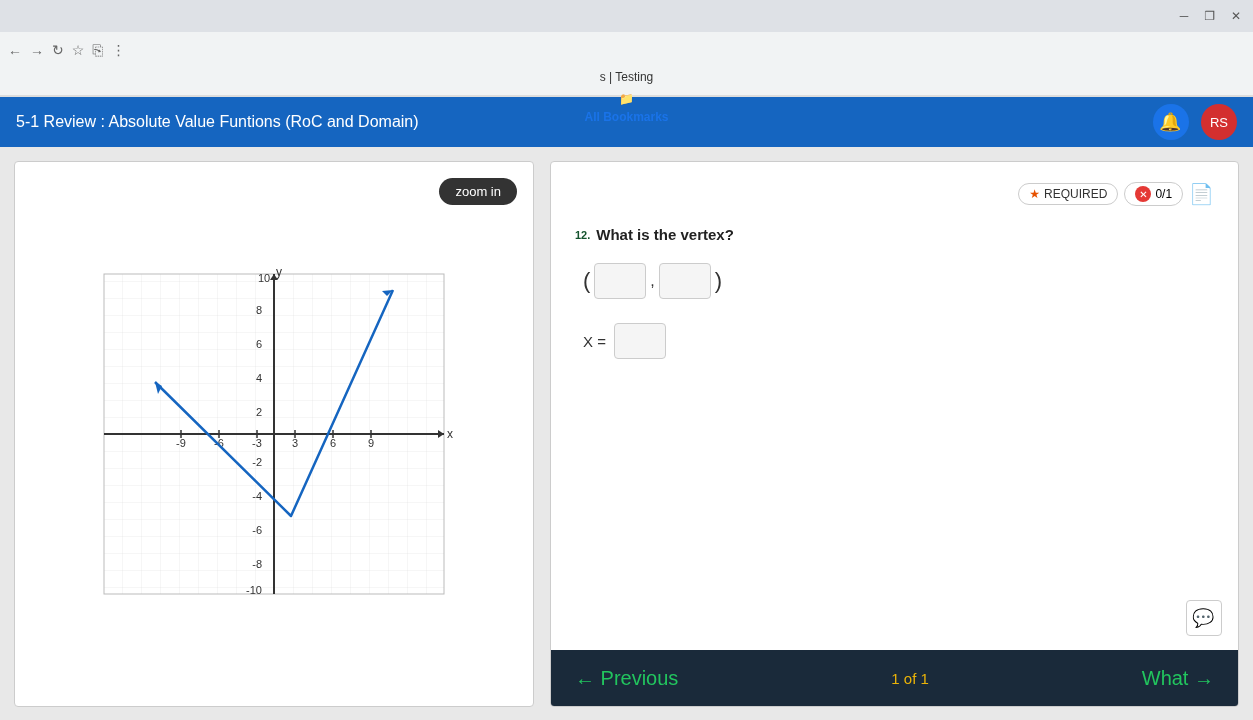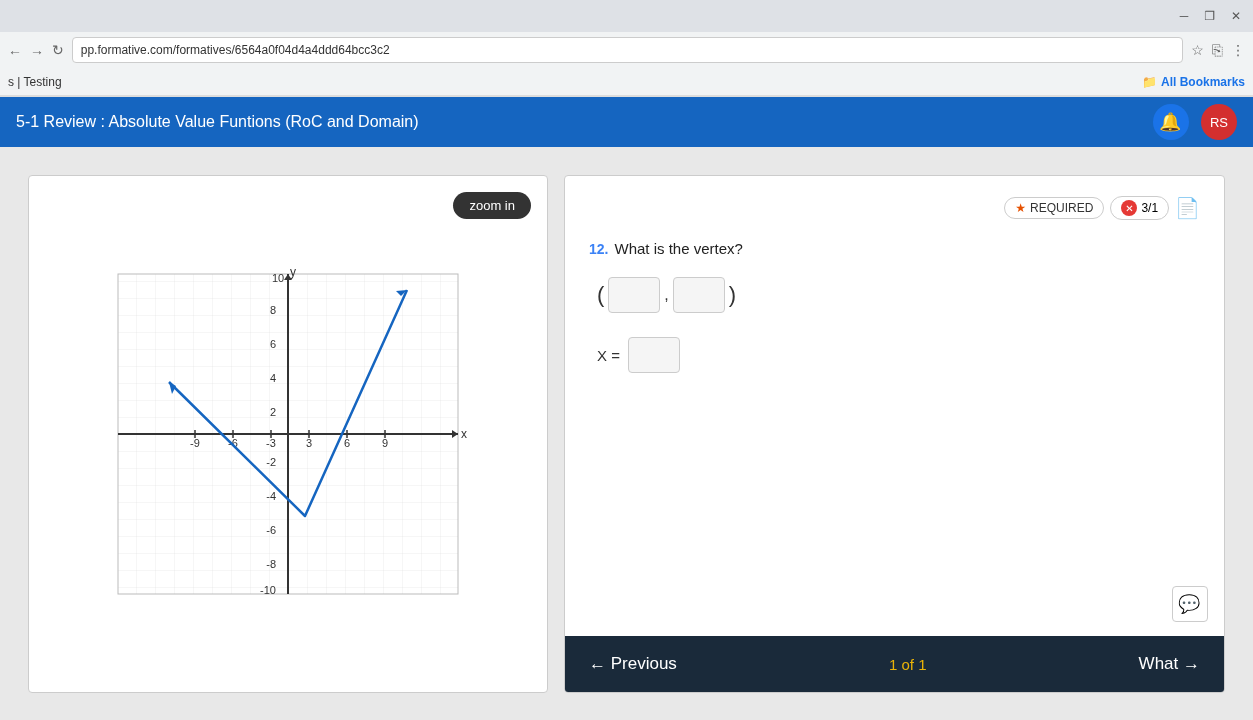--- a/index.html
+++ b/index.html
@@ -48,20 +48,21 @@
     }
     .bookmarks-bar {
       padding: 2px 8px;
       font-size: 12px;
       color: #333;
       display: flex;
       align-items: center;
       gap: 4px;
       height: 28px;
       border-bottom: 1px solid #ddd;
+      flex-direction: column;
     }
     .title-bar-icons {
       display: flex;
       gap: 8px;
       align-items: center;
     }
     .title-bar-icons span {
       font-size: 12px;
       color: #666;
       cursor: pointer;
@@ -111,21 +112,21 @@
       justify-content: center;
       cursor: pointer;
       color: white;
       font-size: 13px;
       font-weight: normal;
     }
 
     
     .main-content {
       background: #e8e8e8;
-      padding: 28px;
+      padding: 14px;
       display: flex;
       gap: 16px;
       height: calc(720px - 32px - 36px - 28px - 50px);
     }
 
     
     .graph-panel {
       background: white;
       border: 1px solid #ccc;
       border-radius: 4px;
@@ -215,28 +216,29 @@
       align-items: center;
       justify-content: center;
       font-size: 10px;
     }
     .doc-icon {
       color: #555;
       font-size: 20px;
       cursor: pointer;
     }
     .question-number {
-      font-size: 14px;
+      font-size: 11px;
       font-weight: bold;
-      color: #3b82f6;
+      color: #14532d;
     }
     .question-text {
       font-size: 15px;
       color: #222;
       margin-left: 6px;
+      font-weight: bold;
     }
     .question-row {
       display: flex;
       align-items: center;
       margin-bottom: 20px;
     }
     .vertex-row {
       display: flex;
       align-items: center;
       gap: 4px;
@@ -306,22 +308,22 @@
       color: white;
       display: flex;
       align-items: center;
       justify-content: space-between;
       padding: 0 24px;
       height: 56px;
     }
     .nav-btn {
       background: none;
       border: none;
-      color: #ffffff;
-      font-size: 17px;
+      color: #22c55e;
+      font-size: 20px;
       cursor: pointer;
       display: flex;
       align-items: center;
       gap: 6px;
       padding: 8px 0;
       text-align: center;
     }
     .page-indicator {
       font-size: 15px;
       color: #eab308;
@@ -336,21 +338,20 @@
     <div class="title-bar-icons">
       <span style="font-size:12px;color:#555;cursor:pointer;">─</span>
       <span style="font-size:12px;color:#555;cursor:pointer;">❐</span>
       <span style="font-size:12px;color:#555;cursor:pointer;">✕</span>
     </div>
   </div>
   <div class="browser-url-bar">
     <span class="browser-icon">←</span>
     <span class="browser-icon">→</span>
     <span class="browser-icon">↻</span>
-    <input class="url-input" readonly="" value="pp.formative.com/formatives/6564a0f04d4a4ddd64bcc3c2" style="">
     <span class="browser-icon">☆</span>
     <span class="browser-icon">⎘</span>
     <span class="browser-icon">⋮</span>
   </div>
   <div class="bookmarks-bar">
     <span>s | Testing</span>
     <span style="flex:1"></span>
     <span>📁</span>
     <span style="cursor:pointer;color:#1a73e8;font-size:12px;font-weight:bold;">All Bookmarks</span>
   </div>
@@ -427,21 +428,21 @@
 
       <div class="question-header">
         <div style="flex:1"></div>
         <div class="required-badge">
           <div class="required-pill">
             <span class="required-star">★</span>
             <span>REQUIRED</span>
           </div>
           <div class="score-badge">
             <div class="score-x">✕</div>
-            <span>3/1</span>
+            <span>0/1</span>
           </div>
           <span class="doc-icon">📄</span>
         </div>
       </div>
 
       <div class="question-row">
         <span class="question-number">12.</span>
         <span class="question-text">What is the vertex?</span>
       </div>
 

